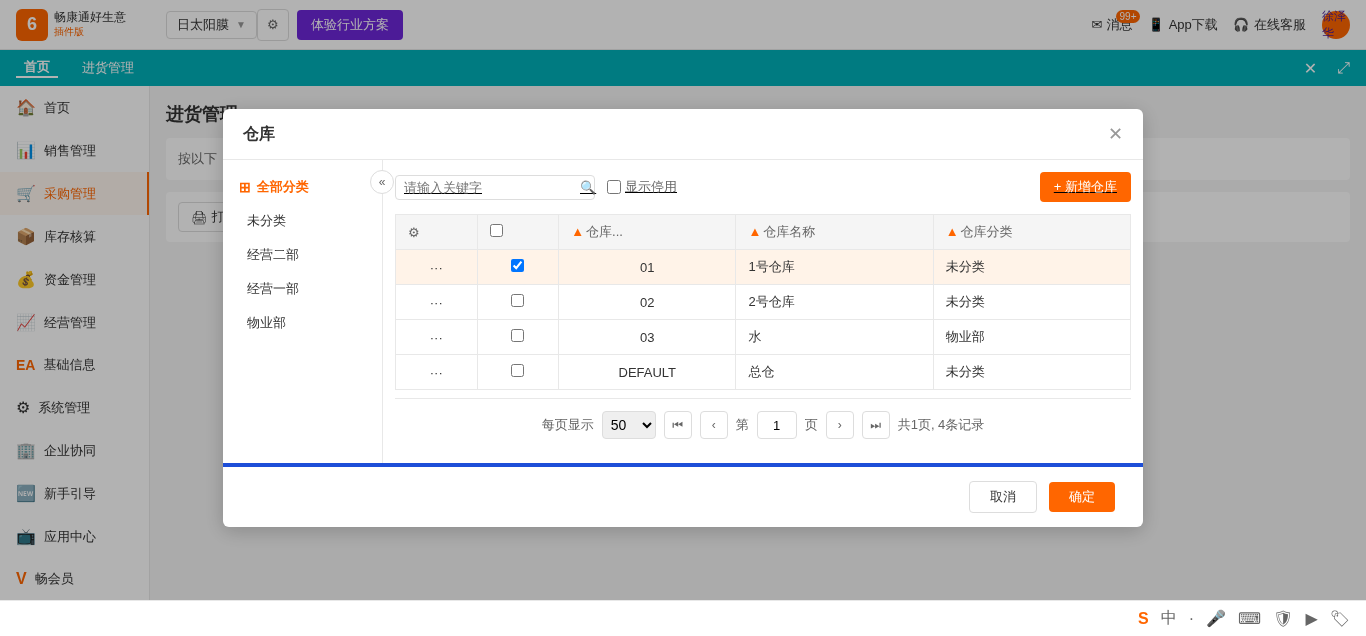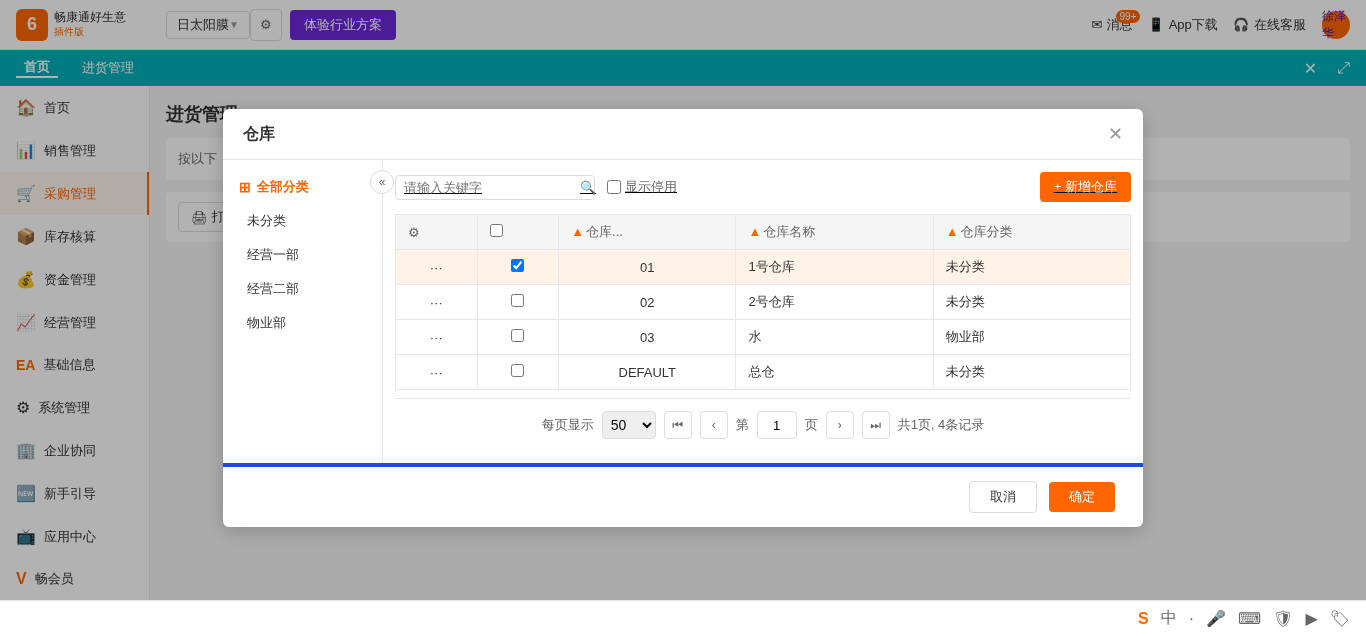--- a/index.html
+++ b/index.html
@@ -25,21 +25,21 @@
       width: 32px; height: 32px;
       background: #f60;
       border-radius: 6px;
       display: flex; align-items: center; justify-content: center;
       color: #fff; font-weight: bold; font-size: 18px;
       margin-right: 6px;
     }
     .logo-text { font-size: 12px; color: #333; line-height: 1.3; }
     .logo-sub { font-size: 10px; color: #f60; }
     .store-select {
-      display: flex; align-items: center; gap: 0;
+      display: flex; align-items: center; gap: 7px;
       border: 1px solid #ddd; border-radius: 4px;
       padding: 4px 10px; cursor: pointer; background: #fff; font-family: Liberation Serif, serif;
     }
     .store-select span { color: #333; }
     .store-select .arrow { color: #999; font-size: 10px; }
     .gear-btn {
       width: 32px; height: 32px;
       border: 1px solid #ddd; border-radius: 4px;
       display: flex; align-items: center; justify-content: center;
       cursor: pointer; color: #666;
@@ -449,22 +449,22 @@
 
     <div class="modal-body">
 
       <div class="category-sidebar">
         <div class="cat-collapse">«</div>
         <div class="cat-header">
           <span class="cat-icon">⊞</span>
           <span>全部分类</span>
         </div>
         <div class="cat-item">未分类</div>
+        <div class="cat-item">经营二部</div>
         <div class="cat-item">经营一部</div>
-        <div class="cat-item">经营二部</div>
         <div class="cat-item">物业部</div>
       </div>
 
       <div class="table-area">
 
         <div class="table-toolbar">
           <div class="search-input-wrap">
             <input type="text" placeholder="请输入关键字" style="">
             <span class="search-icon">🔍</span>
           </div>

